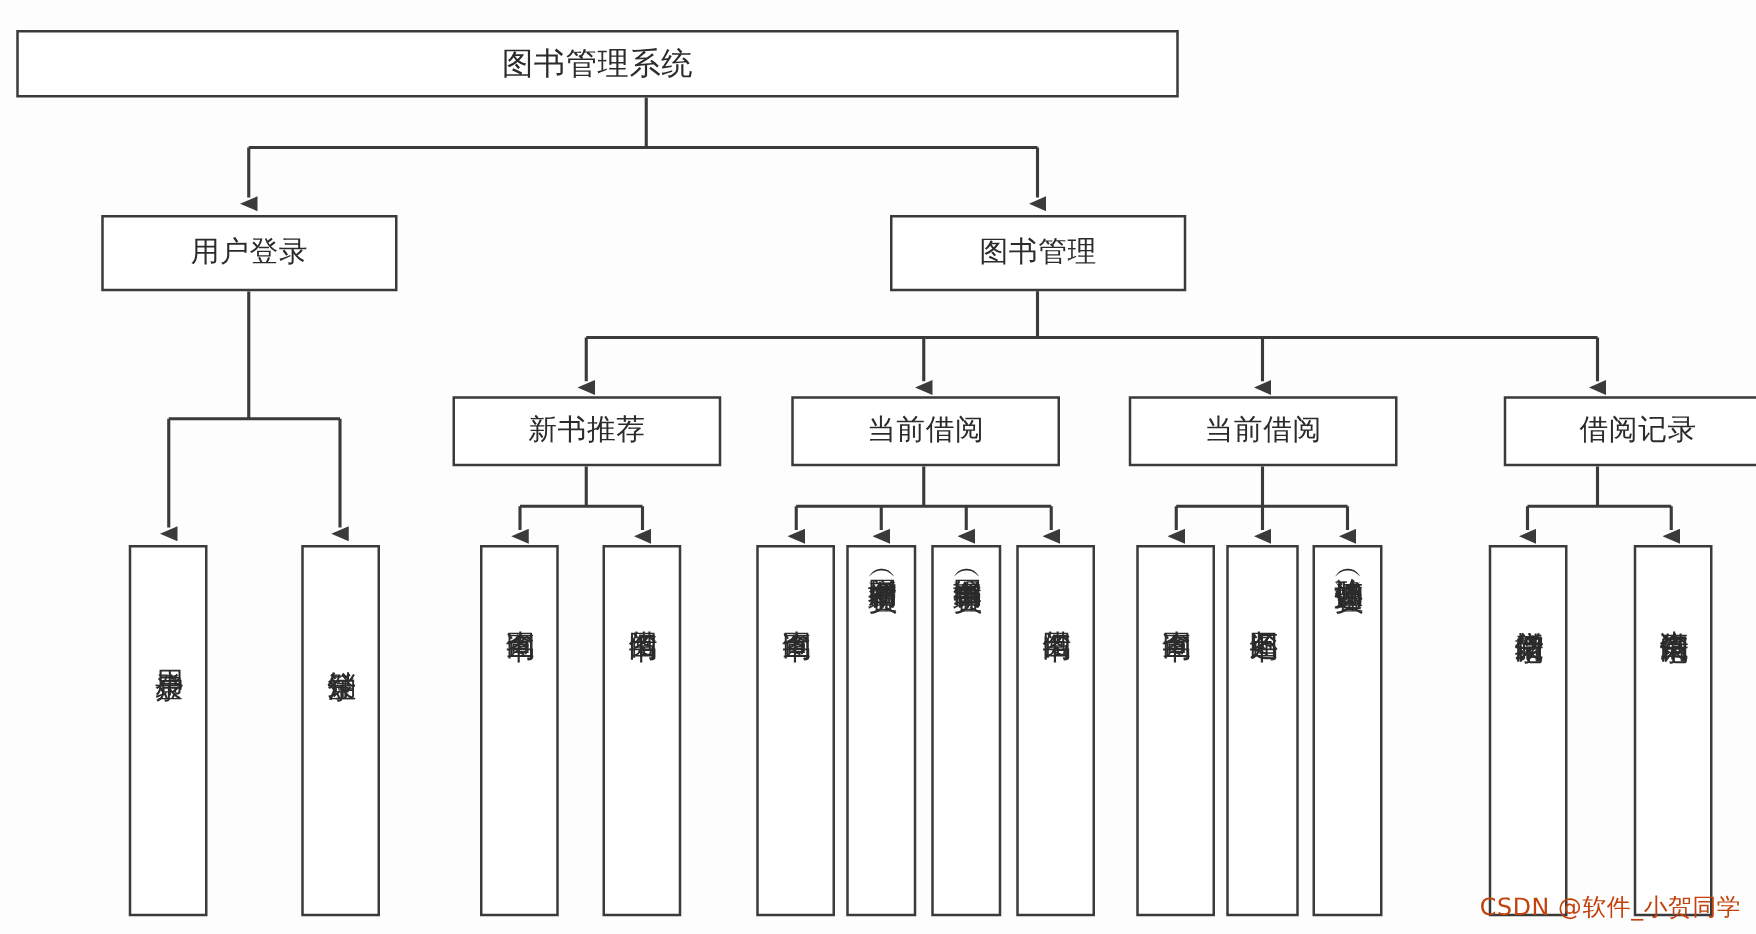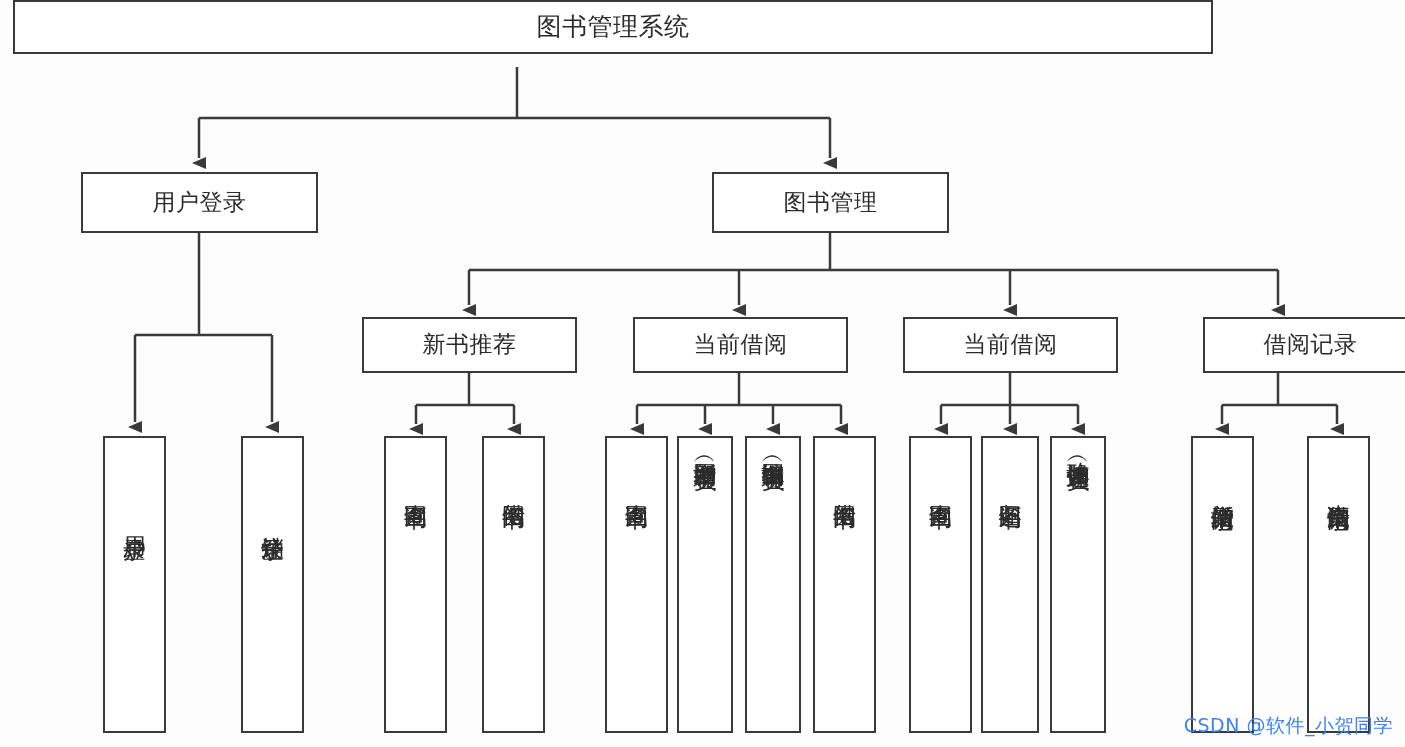--- a/index.html
+++ b/index.html
@@ -59,21 +59,21 @@
     margin-top: 74px;
   }
   .vtext.mid2 {
     margin-top: 42px;
   }
   .watermark {
     position: absolute;
     right: 12px;
     bottom: 8px;
     font-size: 19px;
-    color: #3b82f6;
+    color: #c2410c;
     letter-spacing: 0.5px;
     white-space: nowrap;
     font-family: "DejaVu Sans", "Liberation Sans", sans-serif;
     margin-top: 24px;
   }
 </style>
 </head>
 <body>
 
 <div id="canvas">
@@ -121,21 +121,21 @@
       <path d="M1010,405 L1010,424" marker-end="url(#arr)"></path>
       <path d="M1078,405 L1078,424" marker-end="url(#arr)"></path>
 
       <path d="M1278,373 L1278,405"></path>
       <path d="M1222,405 L1337,405"></path>
       <path d="M1222,405 L1222,424" marker-end="url(#arr)"></path>
       <path d="M1337,405 L1337,424" marker-end="url(#arr)"></path>
     </g>
   </svg>
 
-  <div class="node h title" style="left:13px; top:0; width:1200px; height:54px;">
+  <div class="node h title" style="left:13px; top:24px; width:930px; height:54px;">
     <span>图书管理系统</span>
   </div>
 
   <div class="node h" style="left:81px; top:172px; width:237px; height:61px;">
     <span>用户登录</span>
   </div>
   <div class="node h" style="left:712px; top:172px; width:237px; height:61px;text-align:right;">
     <span>图书管理</span>
   </div>
 

